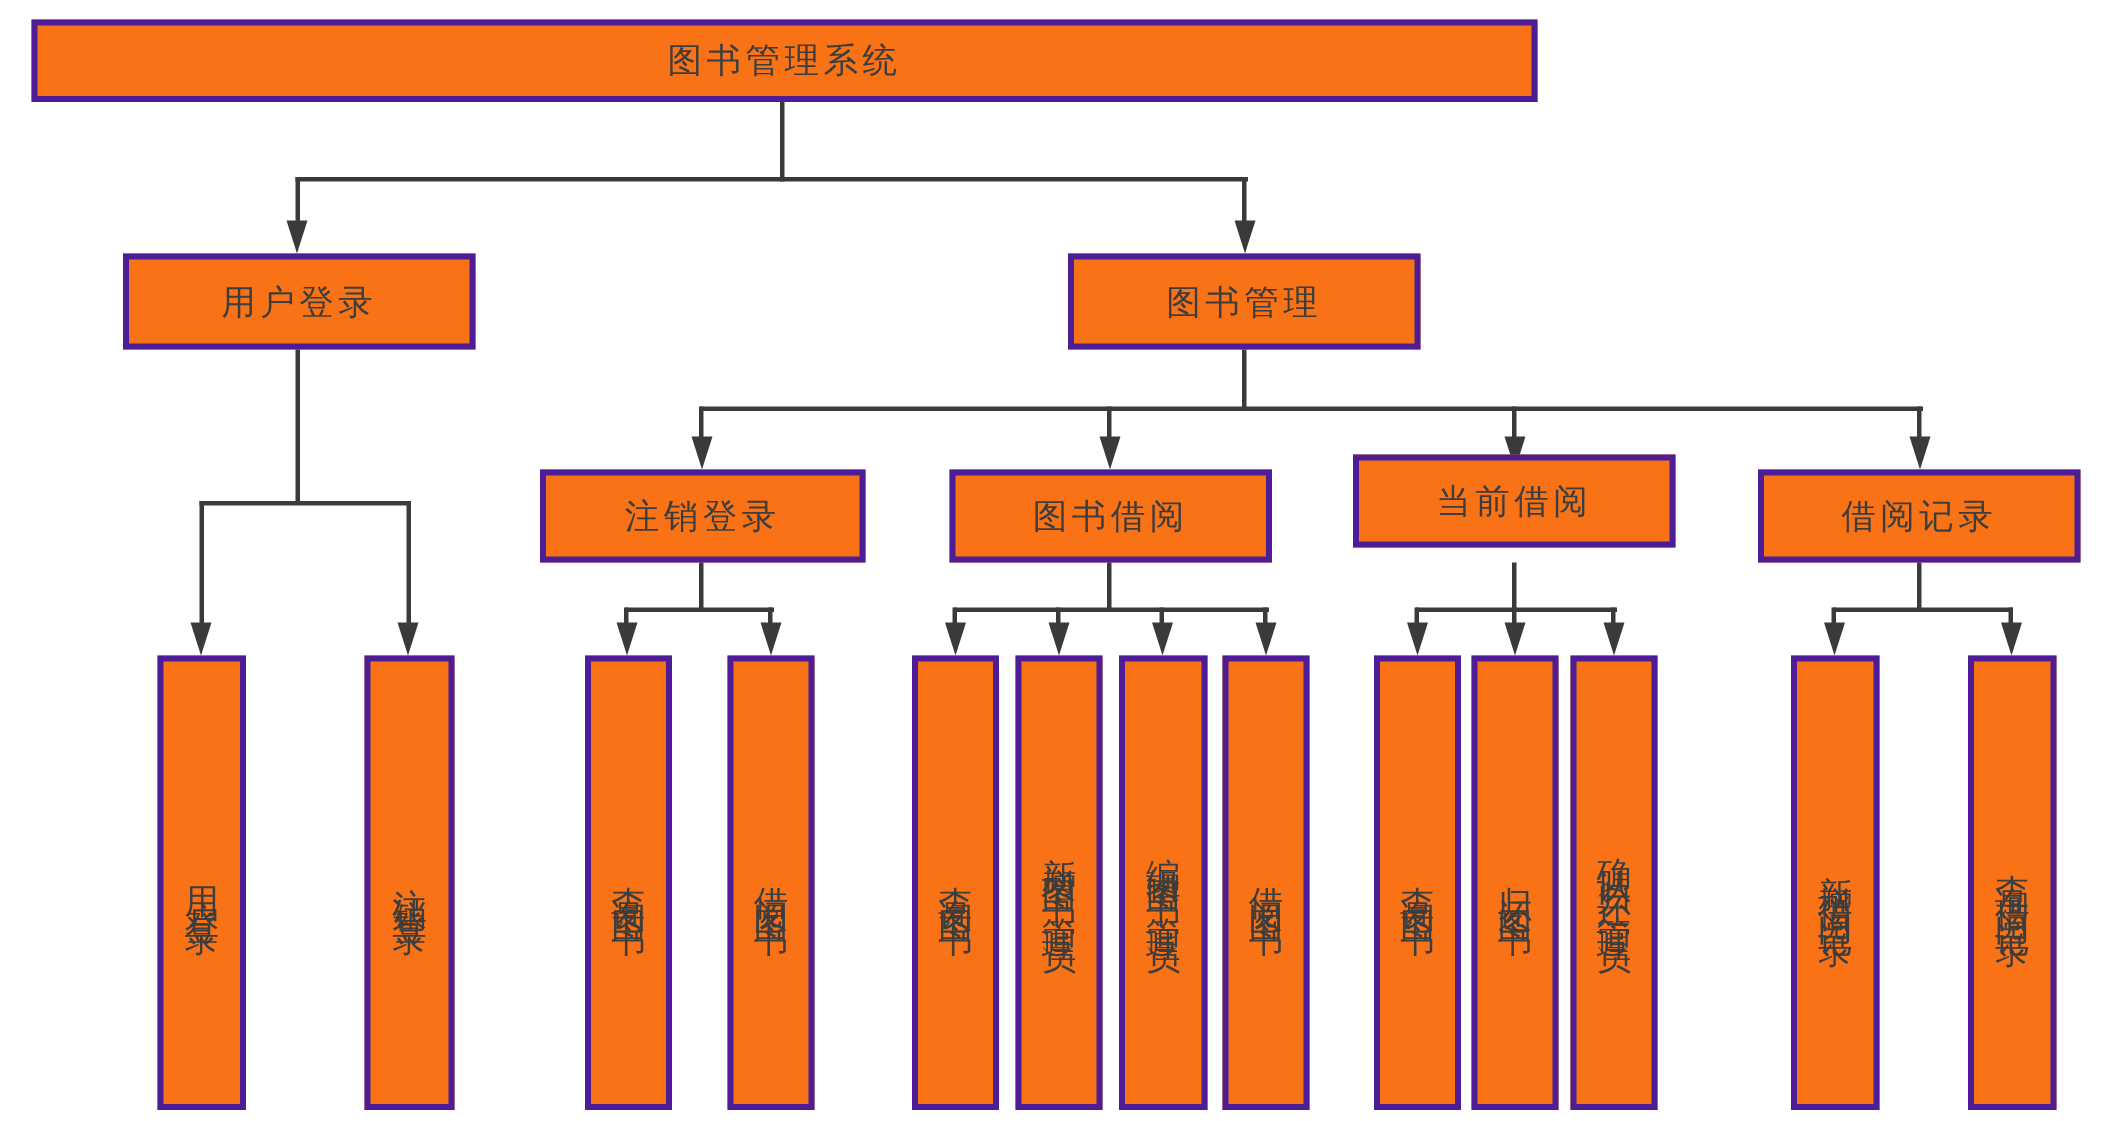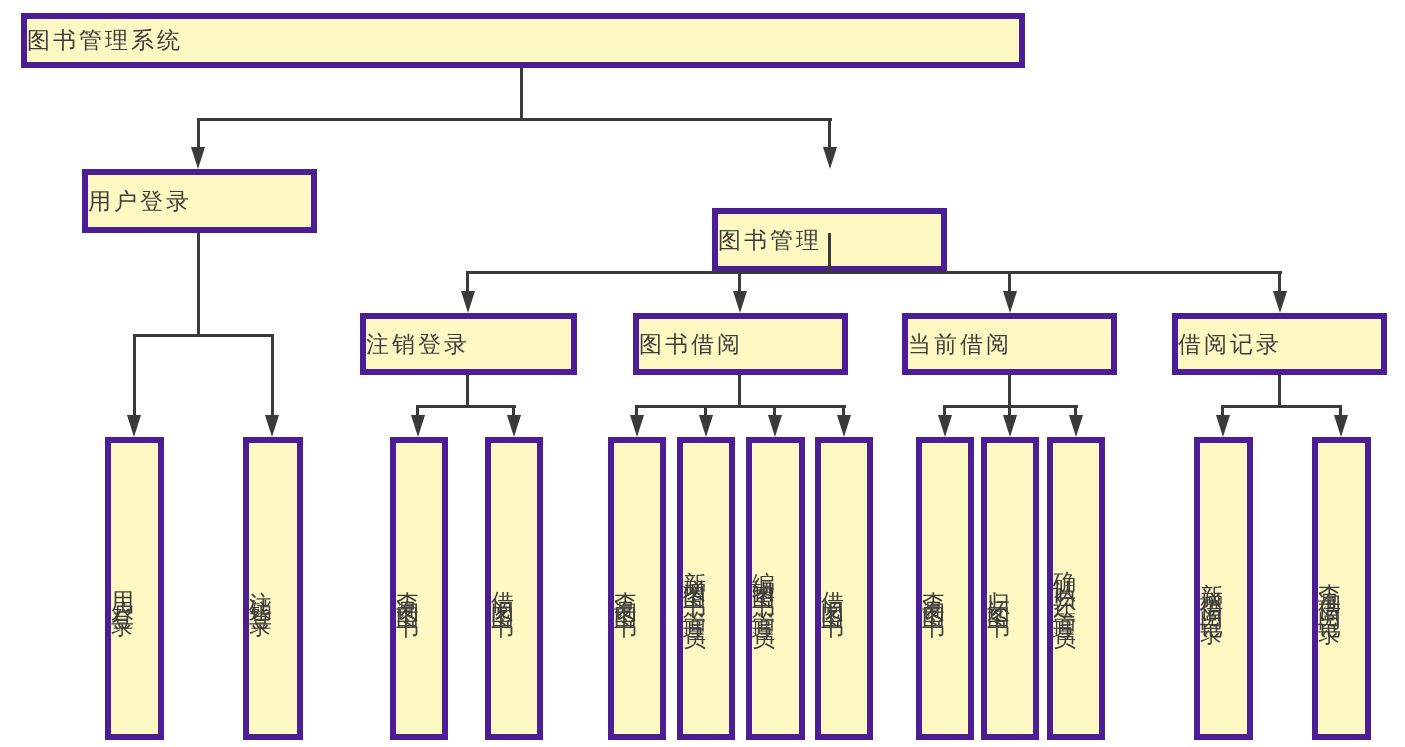--- a/index.html
+++ b/index.html
@@ -6,25 +6,26 @@
   body {
     width: 1405px; height: 747px;
     background: #ffffff;
     font-family: "Liberation Sans", sans-serif;
     overflow: hidden;
   }
   #stage { position: relative; width: 1405px; height: 747px; background: #ffffff; }
 
   .box {
     position: absolute;
-    border: 6px solid #4c1d95;
-    background: #fef9c3;
+    border: 4px solid #4c1d95;
+    background: #f97316;
     box-sizing: border-box;
     display: flex;
     align-items: center;
+    justify-content: center;
   }
   .hlabel {
     font-size: 23px;
     letter-spacing: 3px;
     color: #3d3d3d;
     white-space: nowrap;
     line-height: 1;
   }
   .vlabel {
     writing-mode: vertical-lr;
@@ -67,21 +68,21 @@
   <div class="vline" style="left:520px; top:68px; height:53px;"></div>
   <div class="hline" style="left:197px; top:118px; width:635px;"></div>
   <div class="vline" style="left:197px; top:118px; height:34px;"></div>
   <div class="vline" style="left:828px; top:118px; height:34px;"></div>
   <div class="arr" style="left:191px; top:147px;"></div>
   <div class="arr" style="left:823px; top:147px;"></div>
 
   <div class="box" style="left:82px; top:169px; width:235px; height:64px;">
     <span class="hlabel">用户登录</span>
   </div>
-  <div class="box" style="left:712px; top:169px; width:235px; height:64px;margin-top:39px;">
+  <div class="box" style="left:712px; top:169px; width:235px; height:64px;">
     <span class="hlabel">图书管理</span>
   </div>
 
   <div class="vline" style="left:197px; top:233px; height:103px;"></div>
   <div class="hline" style="left:133px; top:334px; width:141px;"></div>
   <div class="vline" style="left:133px; top:334px; height:84px;"></div>
   <div class="vline" style="left:271px; top:334px; height:84px;"></div>
   <div class="arr" style="left:127px; top:415px;"></div>
   <div class="arr" style="left:265px; top:415px;"></div>
 
@@ -95,21 +96,21 @@
   <div class="arr" style="left:733px; top:291px;"></div>
   <div class="arr" style="left:1003px; top:291px;"></div>
   <div class="arr" style="left:1273px; top:291px;"></div>
 
   <div class="box" style="left:360px; top:313px; width:217px; height:62px;">
     <span class="hlabel">注销登录</span>
   </div>
   <div class="box" style="left:633px; top:313px; width:215px; height:62px;">
     <span class="hlabel">图书借阅</span>
   </div>
-  <div class="box" style="left:902px; top:313px; width:215px; height:62px;">
+  <div class="box" style="left:902px; top:303px; width:215px; height:62px;">
     <span class="hlabel">当前借阅</span>
   </div>
   <div class="box" style="left:1172px; top:313px; width:215px; height:62px;">
     <span class="hlabel">借阅记录</span>
   </div>
 
   <div class="vline" style="left:466px; top:375px; height:32px;"></div>
   <div class="vline" style="left:738px; top:375px; height:32px;"></div>
   <div class="vline" style="left:1008px; top:375px; height:32px;"></div>
   <div class="vline" style="left:1278px; top:375px; height:32px;"></div>

